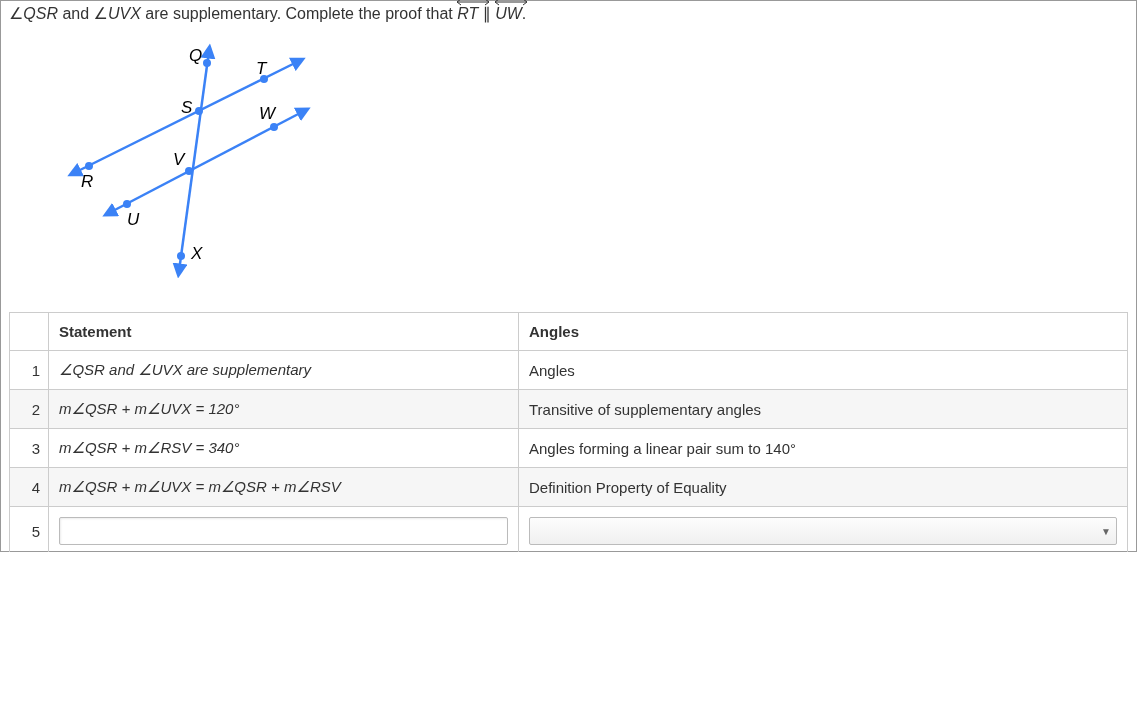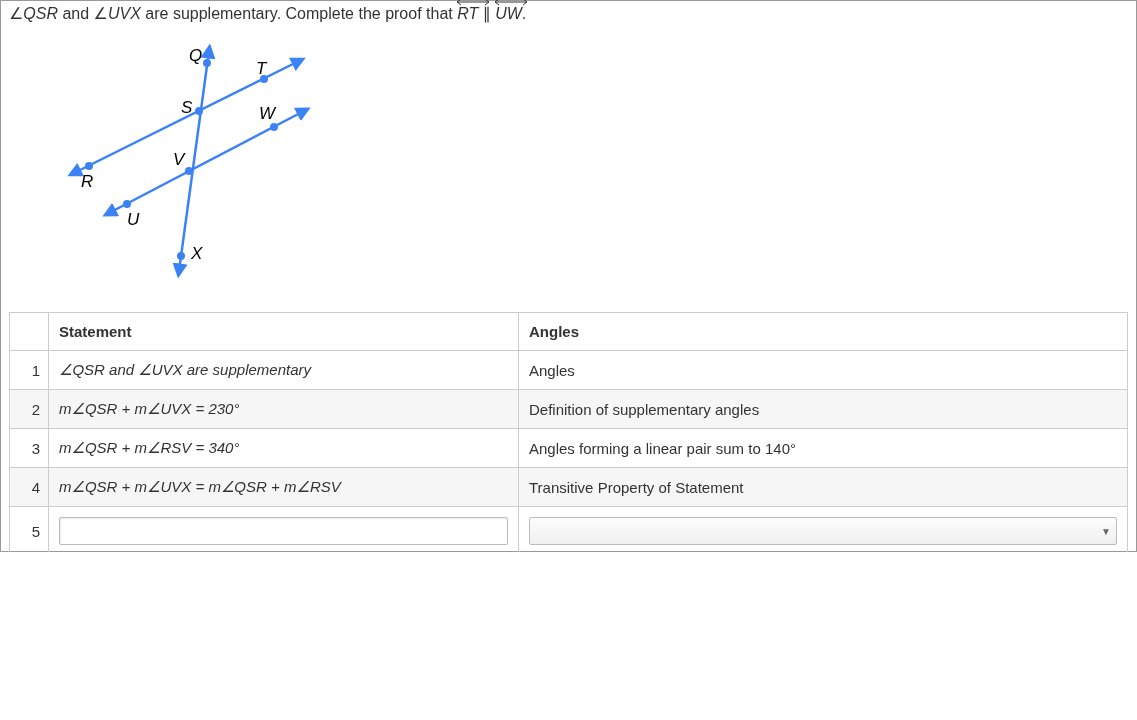--- a/index.html
+++ b/index.html
@@ -183,32 +183,32 @@
       </tr>
     </thead>
     <tbody>
       <tr>
         <td class="num">1</td>
         <td class="stmt italic">∠QSR and ∠UVX are supplementary</td>
         <td>Angles</td>
       </tr>
       <tr class="alt">
         <td class="num">2</td>
-        <td class="stmt italic">m∠QSR + m∠UVX = 230°</td>
-        <td>Definition of supplementary angles</td>
+        <td class="stmt italic">m∠QSR + m∠UVX = 120°</td>
+        <td>Transitive of supplementary angles</td>
       </tr>
       <tr>
         <td class="num">3</td>
         <td class="stmt italic">m∠QSR + m∠RSV = 340°</td>
         <td>Angles forming a linear pair sum to 140°</td>
       </tr>
       <tr class="alt">
         <td class="num">4</td>
         <td class="stmt italic">m∠QSR + m∠UVX = m∠QSR + m∠RSV</td>
-        <td>Transitive Property of Statement</td>
+        <td>Definition Property of Equality</td>
       </tr>
       <tr>
         <td class="num">5</td>
         <td class="stmt">
           <input type="text" class="input-text" style="">
         </td>
         <td>
           <div class="select-wrap">
             <div class="select-box"></div>
             <span class="select-caret">▼</span>

